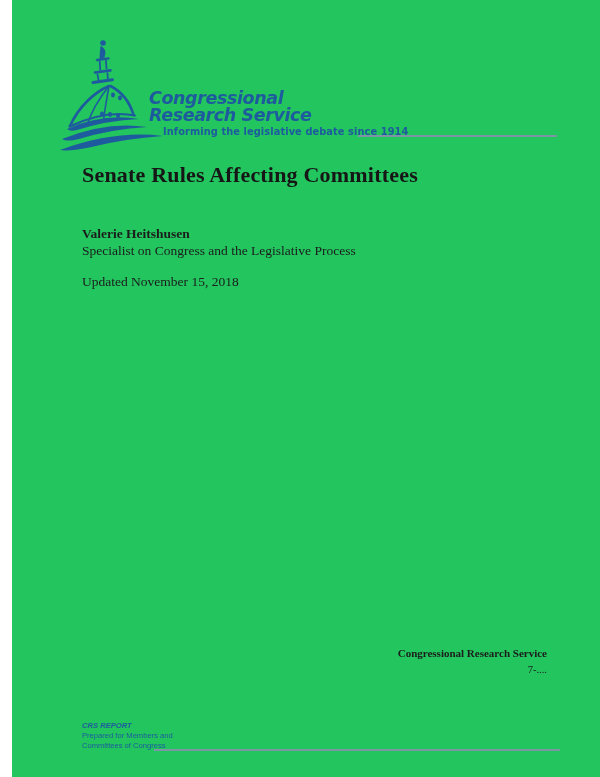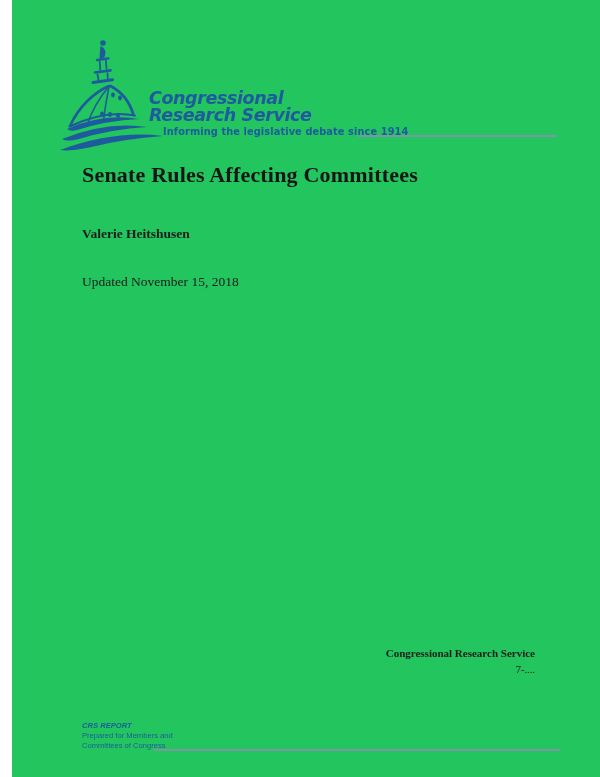--- a/index.html
+++ b/index.html
@@ -19,21 +19,21 @@
     font-family:"DejaVu Sans",sans-serif;font-weight:600;font-style:normal;
     font-size:9.8px;letter-spacing:0.1px;white-space:nowrap;text-align:right;
   }
   .header-rule{position:absolute;left:346px;top:135px;width:199px;height:2px;background:#7e95a6;}
   
   .doc-title{position:absolute;left:70px;top:162px;font-size:22px;font-weight:bold;color:#161616;letter-spacing:0.2px;white-space:nowrap;}
   .author-name{position:absolute;left:70px;top:226px;font-size:13.5px;font-weight:bold;white-space:nowrap;}
   .author-role{position:absolute;left:70px;top:243px;font-size:13.5px;white-space:nowrap;}
   .updated-line{position:absolute;left:70px;top:274px;font-size:13.5px;white-space:nowrap;}
   
-  .info-block{position:absolute;right:77px;top:646px;text-align:right;font-size:10.5px;line-height:15.5px;color:#1c1c1c;}
+  .info-block{position:absolute;right:65px;top:646px;text-align:right;font-size:10.5px;line-height:15.5px;color:#1c1c1c;}
   .info-org{font-weight:bold;font-size:11px;}
   .info-link{color:#1c1c1c;text-decoration:none;}
   
   .crs-footer{
     position:absolute;left:70px;top:721px;color:#1e5b9e;
     font-family:"Liberation Sans",sans-serif;font-size:7.6px;line-height:10px;white-space:nowrap;
   }
   .crs-footer .label{font-weight:bold;font-style:italic;}
   .footer-rule{position:absolute;left:142px;top:749px;width:406px;height:1.6px;background:#7e95a6;}
 </style>
@@ -79,20 +79,21 @@
   </div>
   <div class="logo-text">
     <div>Congressional</div>
     <div>Research Service</div>
   </div>
   <div class="logo-tagline">Informing the legislative debate since 1914</div>
   <div class="header-rule"></div>
 
   <div class="doc-title">Senate Rules Affecting Committees</div>
   <div class="author-name">Valerie Heitshusen</div>
+  <div class="author-role">Specialist on Congress and the Legislative Process</div>
   <div class="updated-line">Updated November 15, 2018</div>
 
   <div class="info-block">
     <div class="info-org">Congressional Research Service</div>
     <div>7-....</div>
   </div>
 
   <div class="crs-footer">
     <div class="label">CRS REPORT</div>
     <div>Prepared for Members and</div>

